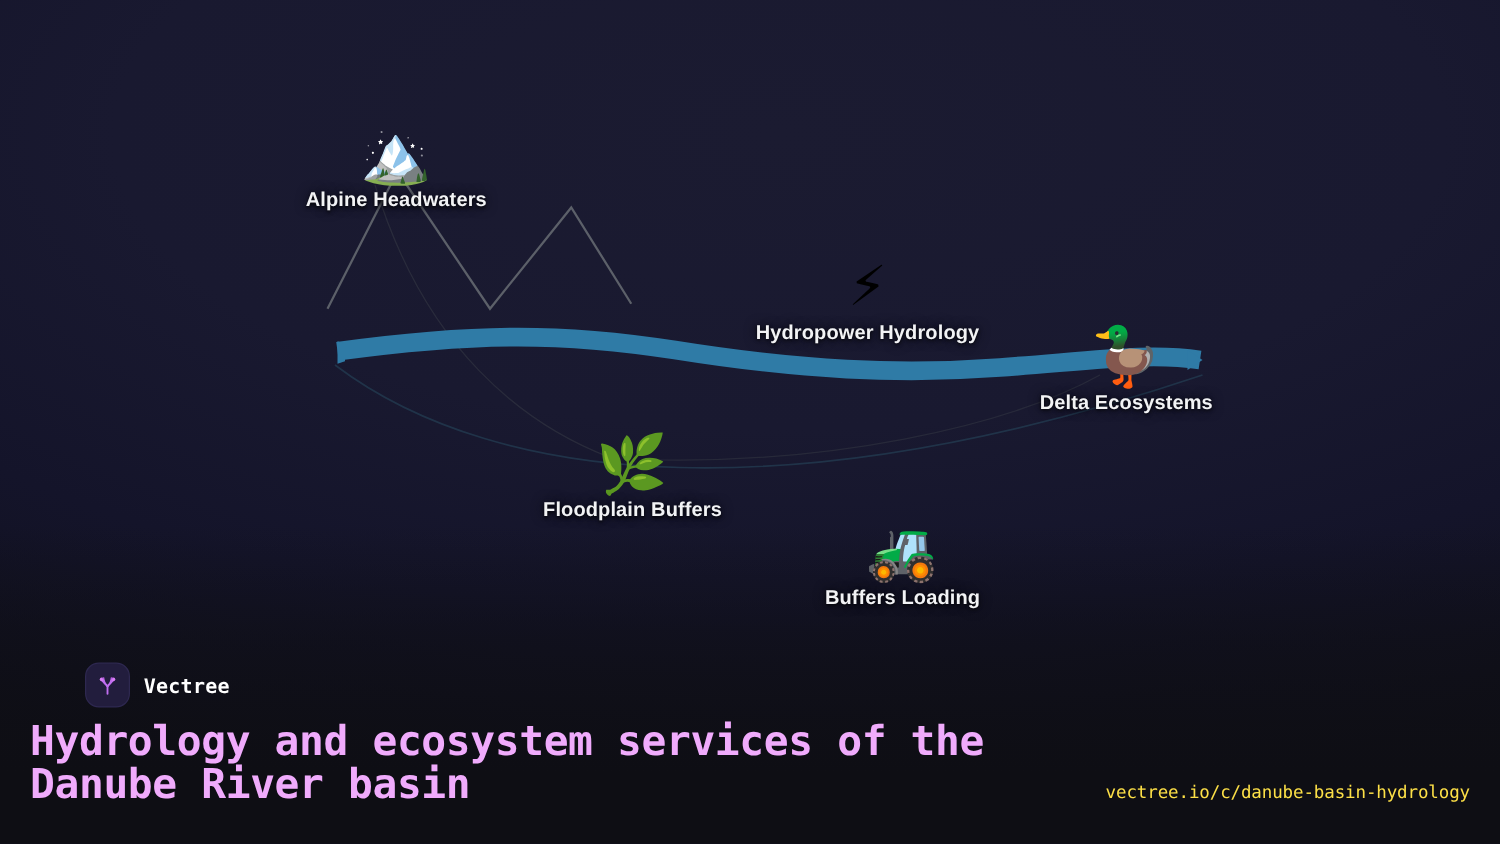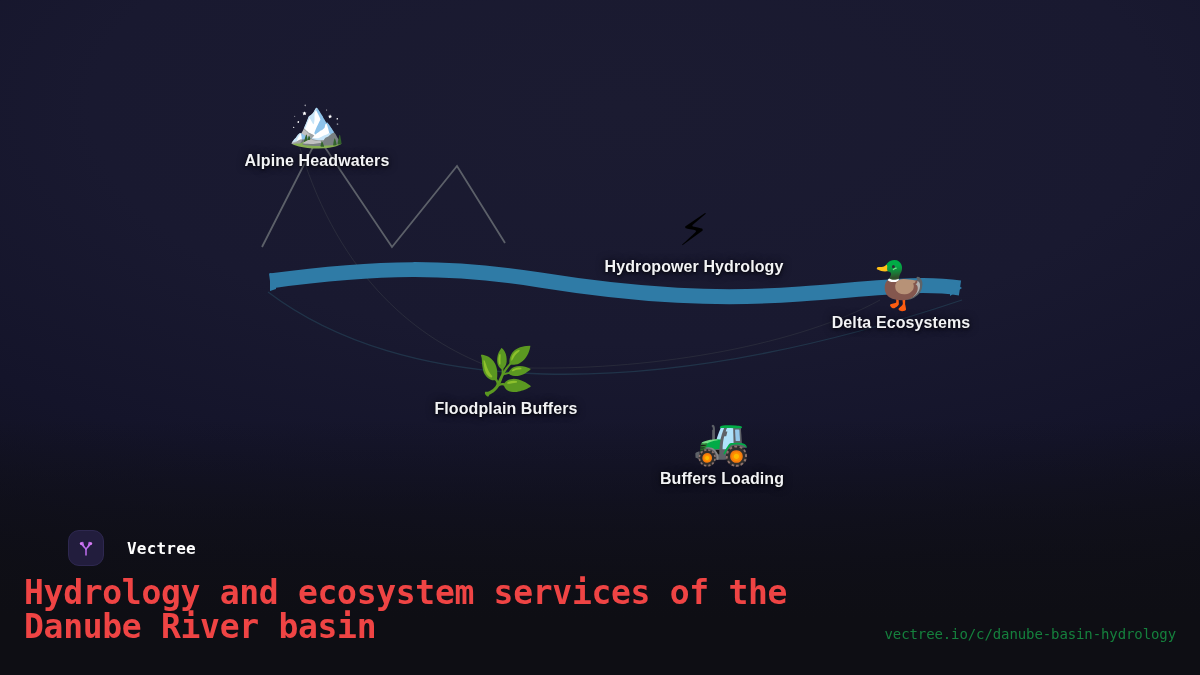--- a/index.html
+++ b/index.html
@@ -64,21 +64,21 @@
     position: absolute;
     left: 0; bottom: 0;
     width: 1200px;
     height: 145px;
   }
   #brand-row {
     position: absolute;
     left: 24px; top: 0;
     display: flex;
     align-items: center;
-    gap: 23px;
+    gap: 11px;
     padding-left: 44px;
   }
   #brand-mark {
     width: 34px; height: 34px;
     border-radius: 11px;
     background: #221d3d;
     border: 1px solid #2e2850;
     display: flex;
     align-items: center;
     justify-content: center;
@@ -93,30 +93,30 @@
   }
   #headline {
     position: absolute;
     left: 24px;
     top: 46px;
     width: 880px;
     font-family: "DejaVu Sans Mono", monospace;
     font-size: 33px;
     font-weight: bold;
     line-height: 1.03;
-    color: #ef4444;
+    color: #f0abfc;
     letter-spacing: -0.3px;
   }
   #permalink {
     position: absolute;
     right: 24px;
     bottom: 33px;
     font-family: "DejaVu Sans Mono", monospace;
     font-size: 14px;
-    color: #15803d;
+    color: #fde047;
     letter-spacing: -0.1px;
   }
 </style>
 </head>
 <body>
 
 <div id="stage">
 
   <div id="canvas-bg"></div>
 

